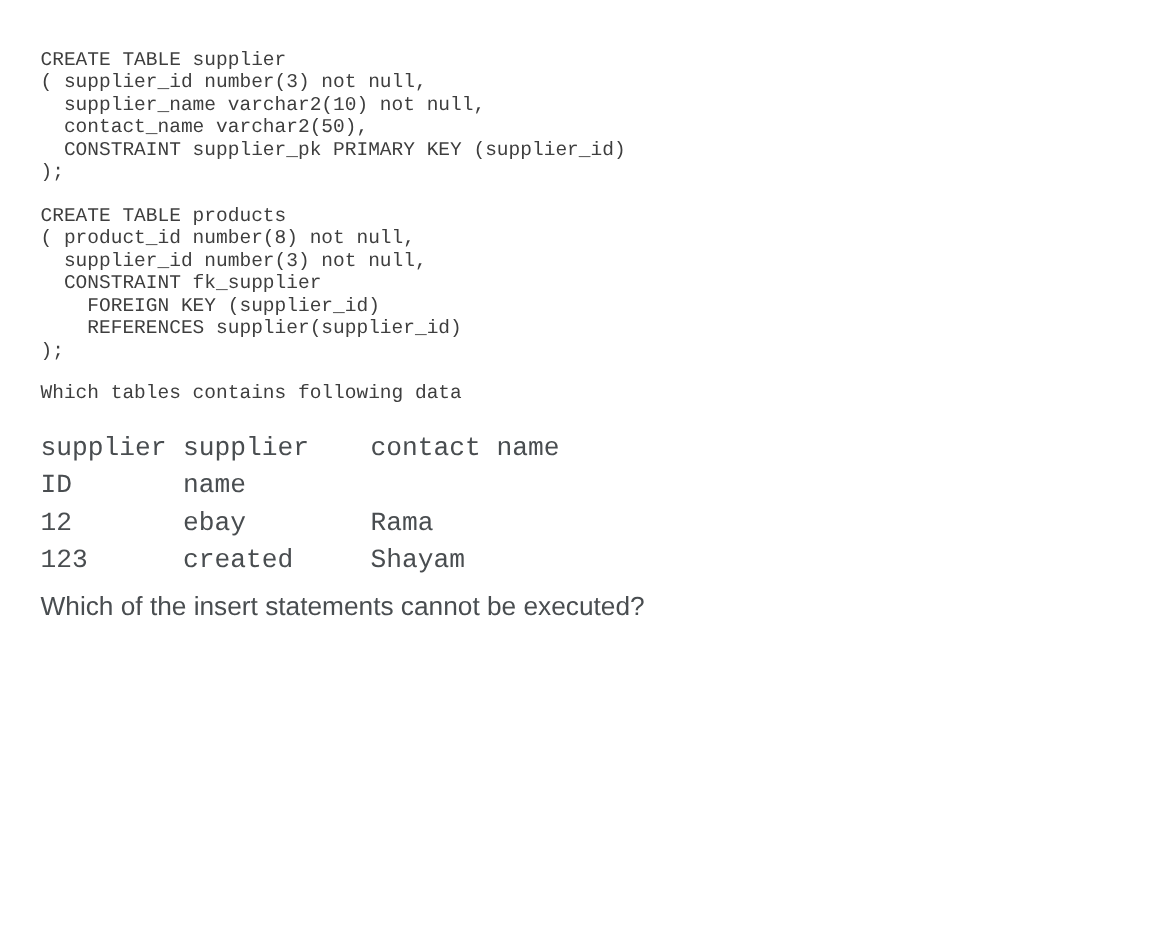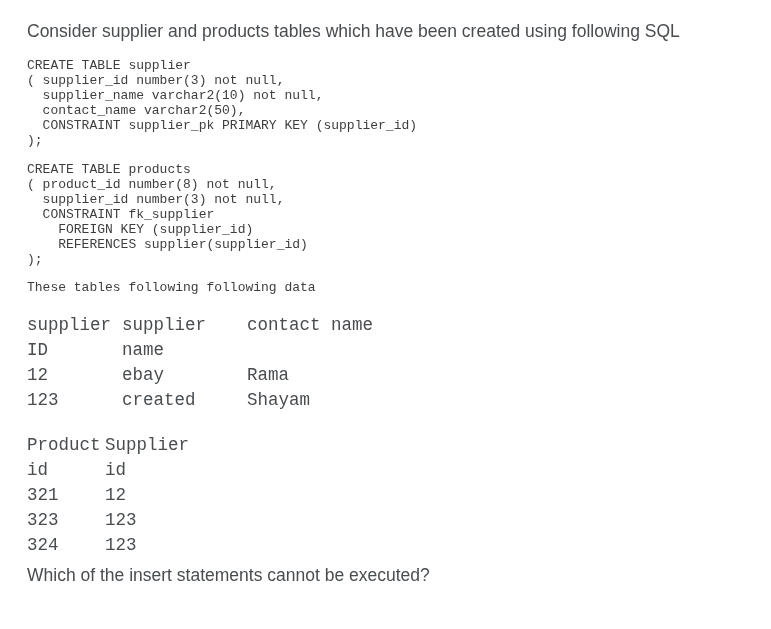--- a/index.html
+++ b/index.html
@@ -71,39 +71,38 @@
     margin-top: 5px;
     color: #494d50;
   }
 </style>
 </head>
 <body>
 
 <main class="page">
 
   <div class="intro">
-    <div>Consider supplier and products tables which have been created using following SQL</div>
   </div>
 
   <pre class="code">CREATE TABLE supplier
 ( supplier_id number(3) not null,
   supplier_name varchar2(10) not null,
   contact_name varchar2(50),
   CONSTRAINT supplier_pk PRIMARY KEY (supplier_id)
 );</pre>
 
   <pre class="code">CREATE TABLE products
 ( product_id number(8) not null,
   supplier_id number(3) not null,
   CONSTRAINT fk_supplier
     FOREIGN KEY (supplier_id)
     REFERENCES supplier(supplier_id)
 );</pre>
 
-  <div class="data-note">These tables following following data</div>
+  <div class="data-note">Which tables contains following data</div>
 
   <table class="data-table supplier-table">
     <thead>
       <tr>
         <th>supplier ID</th>
         <th>supplier name</th>
         <th>contact name</th>
       </tr>
     </thead>
     <tbody>
@@ -113,40 +112,16 @@
         <td>Rama</td>
       </tr>
       <tr>
         <td>123</td>
         <td>created</td>
         <td>Shayam</td>
       </tr>
     </tbody>
   </table>
 
-  <table class="data-table products-table">
-    <thead>
-      <tr>
-        <th>Product
-id</th>
-        <th>Supplier
-id</th>
-      </tr>
-    </thead>
-    <tbody>
-      <tr>
-        <td>321</td>
-        <td>12</td>
-      </tr>
-      <tr>
-        <td>323</td>
-        <td>123</td>
-      </tr>
-      <tr>
-        <td>324</td>
-        <td>123</td>
-      </tr>
-    </tbody>
-  </table>
 
   <div class="question">Which of the insert statements cannot be executed?</div>
 
 </main>
 
 </body></html>

